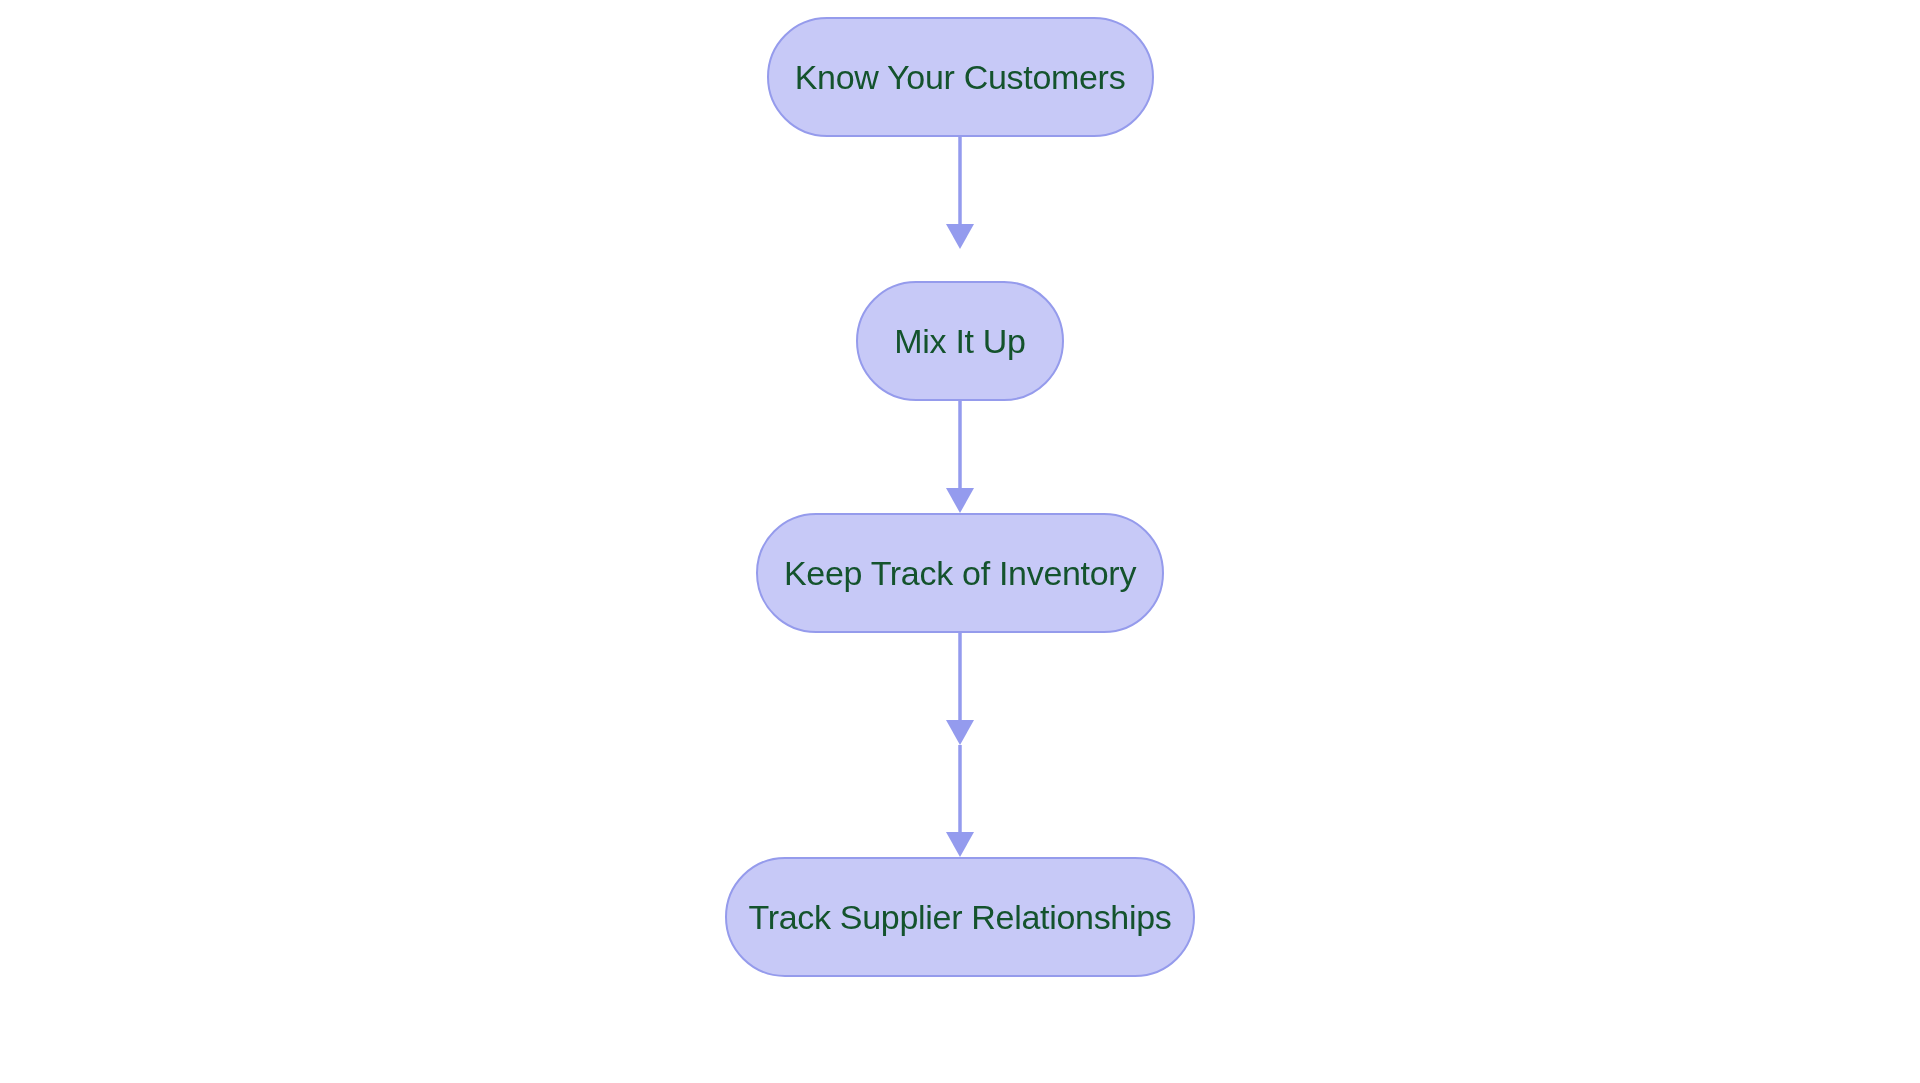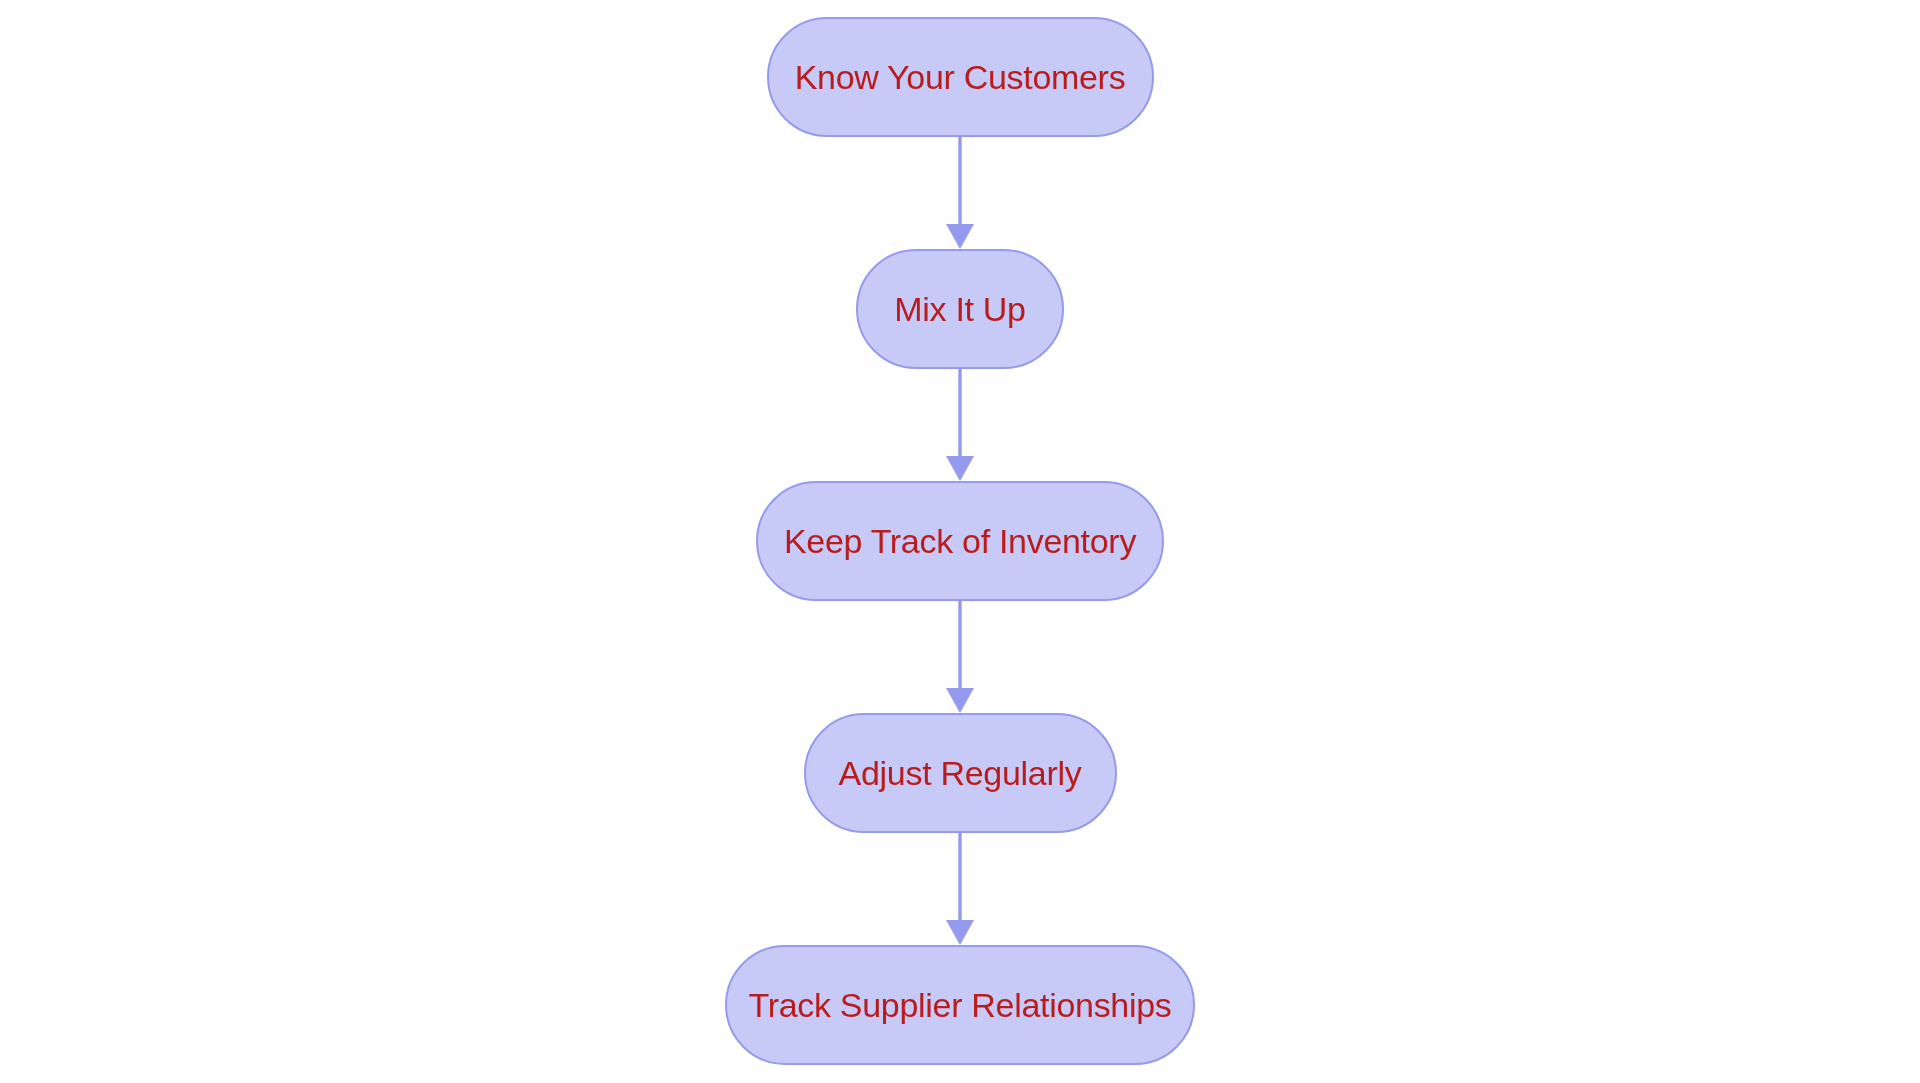--- a/index.html
+++ b/index.html
@@ -22,28 +22,28 @@
     align-items: center;
   }
   .node {
     height: 120px;
     border-radius: 60px;
     background: #c7c9f7;
     border: 2px solid #959bec;
     display: flex;
     align-items: center;
     justify-content: center;
-    color: #b91c1c;
+    color: #14532d;
     font-size: 34px;
     letter-spacing: -0.3px;
     white-space: nowrap;
     flex: 0 0 auto;
   }
   .node-1 { width: 387px; }
-  .node-2 { width: 208px; }
+  .node-2 { width: 208px; margin-top: 32px; }
   .node-3 { width: 408px; justify-content: center; }
   .node-4 { width: 313px; }
   .node-5 { width: 470px; }
   .connector {
     flex: 0 0 auto;
     width: 40px;
     height: 112px;
     display: block;
   }
   .connector line {
@@ -80,23 +80,20 @@
 
     <div class="node node-3">
       <span>Keep Track of Inventory</span>
     </div>
 
     <svg class="connector" viewBox="0 0 40 112" aria-hidden="true">
       <line x1="20" y1="0" x2="20" y2="90"></line>
       <polygon points="6,87 34,87 20,112"></polygon>
     </svg>
 
-    <div class="node node-4">
-      <span>Adjust Regularly</span>
-    </div>
 
     <svg class="connector" viewBox="0 0 40 112" aria-hidden="true">
       <line x1="20" y1="0" x2="20" y2="90"></line>
       <polygon points="6,87 34,87 20,112"></polygon>
     </svg>
 
     <div class="node node-5">
       <span>Track Supplier Relationships</span>
     </div>
 

